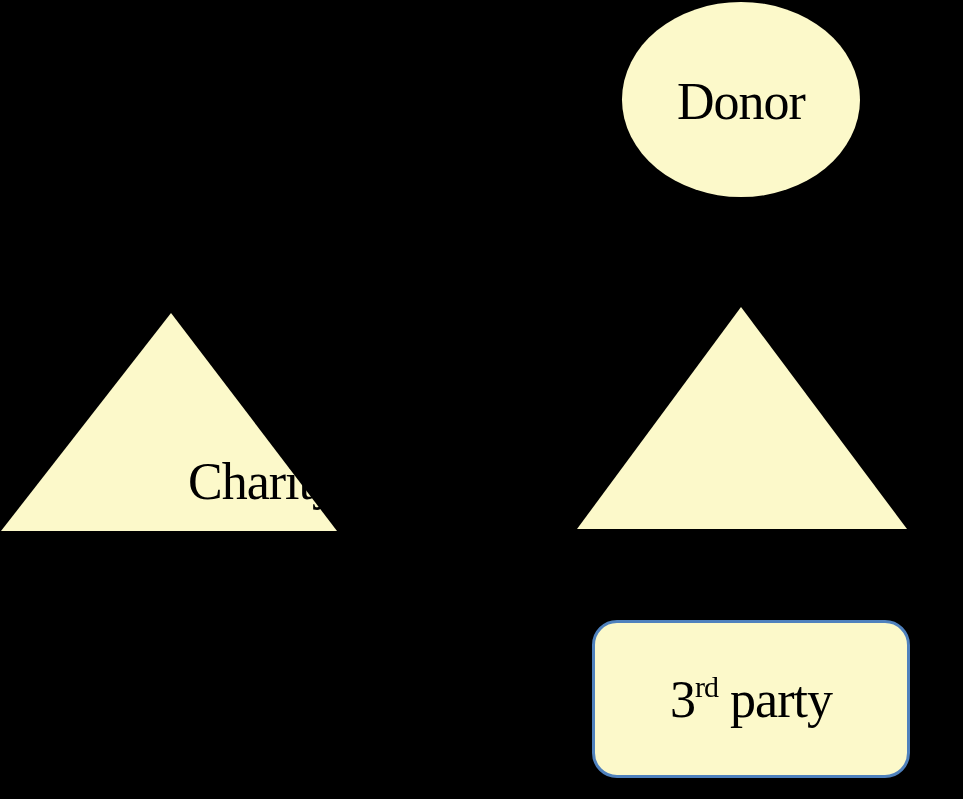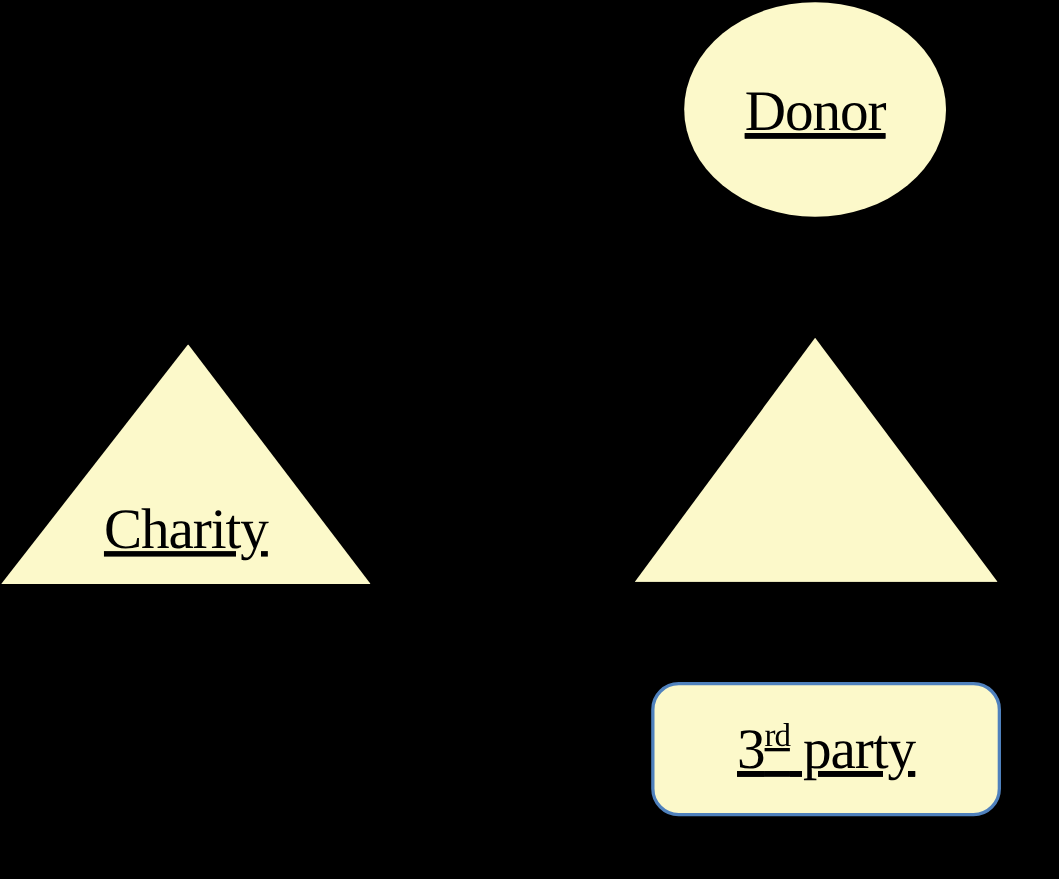--- a/index.html
+++ b/index.html
@@ -1,21 +1,21 @@
 <!DOCTYPE html>
 <html style="--bg: #000000; --fill: #FCF9CA; --text: #000000; --box-border: #4F81BD;"><head>
 <meta charset="utf-8">
 <style>
   :root{
     --bg:#000000;
     --fill:#FCF9CA;
     --text:#000000;
     --box-border:#4F81BD;
   }
-  *{margin:0;padding:0;box-sizing:border-box;text-decoration:underline;}
+  *{margin:0;padding:0;box-sizing:border-box;}
   html,body{width:963px;height:799px;}
   body{
     background:var(--bg);
     font-family:"Liberation Serif","DejaVu Serif",serif;
     position:relative;
     overflow:hidden;
   }
   .canvas{position:absolute;left:0;top:0;width:963px;height:799px;}
   .node{position:absolute;background:var(--fill);}
   .label{
@@ -31,25 +31,25 @@
   .ellipse{
     left:622px;top:2px;width:238px;height:195px;
     border-radius:50%;
     display:flex;align-items:center;justify-content:center;
   }
   .ellipse .label{position:static;margin-top:4px;}
   
   .tri{clip-path:polygon(var(--apex) 0, 100% 100%, 0 100%);}
   .tri-charity{left:1px;top:313px;width:336px;height:218px;--apex:50.6%;}
   .tri-crt{left:577px;top:307px;width:330px;height:222px;--apex:49.7%;}
-  .charity-label{left:1px;top:452px;width:336px;}
+  .charity-label{left:1px;top:452px;width:336px;text-align:right;}
   .crt-label{left:577px;top:446px;width:330px;}
   
   .box{
-    left:592px;top:620px;width:318px;height:122px;
+    left:592px;top:620px;width:318px;height:158px;
     border:3px solid var(--box-border);
     border-radius:25px;
     display:flex;flex-direction:column;align-items:center;justify-content:center;
   }
   .box-line{
     color:var(--text);
     font-size:52px;
     letter-spacing:-1px;
     line-height:55px;
     text-align:center;

